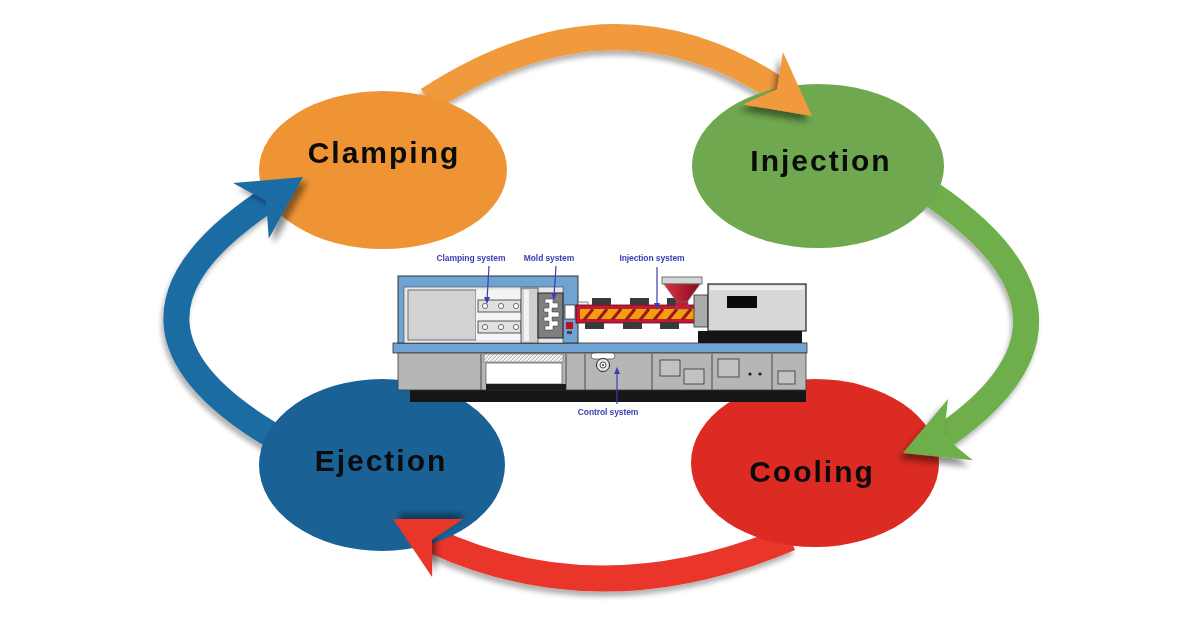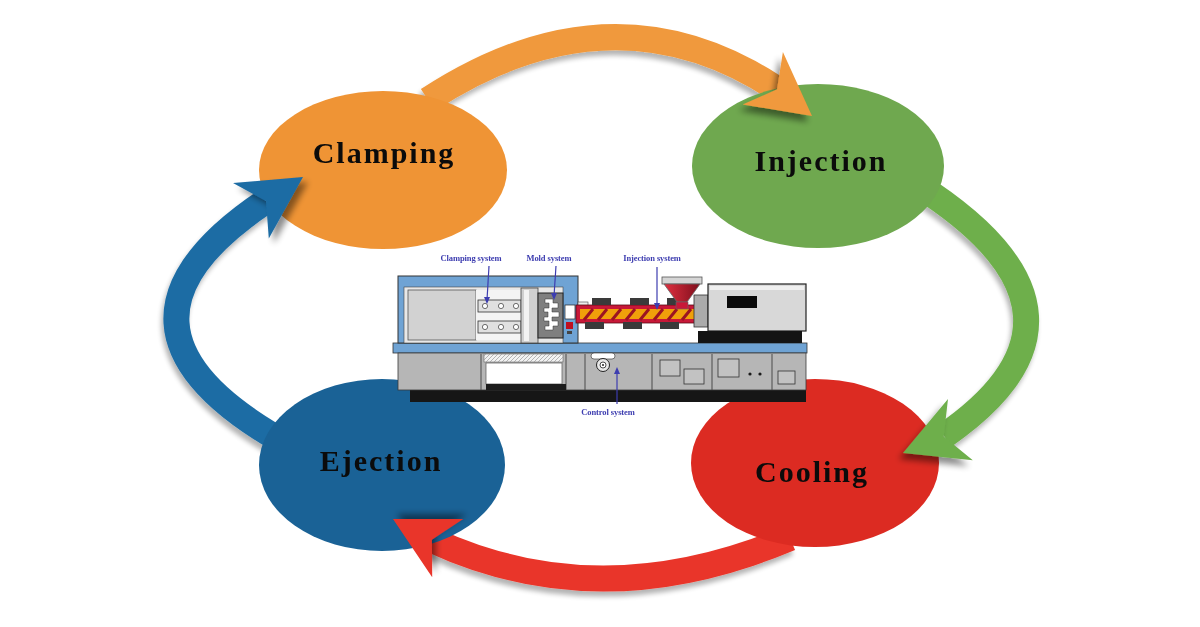--- a/index.html
+++ b/index.html
@@ -1,17 +1,17 @@
 <!DOCTYPE html>
 <html><head>
 <meta charset="utf-8">
 <style>
   html,body{margin:0;padding:0;background:#fff;}
   .canvas{position:relative;width:1200px;height:627px;overflow:hidden;background:#f0abfc;
-          font-family:Liberation Serif, serif;}
+          font-family:Liberation Sans, sans-serif;}
   svg{position:absolute;left:0;top:0;}
   .stage-label{font-size:30px;font-weight:bold;fill:#0b0b0b;letter-spacing:2px;text-anchor:middle;}
   .machine-label{font-size:8.5px;font-weight:bold;fill:#3d3db0;text-anchor:middle;letter-spacing:-0.1px;}
   .band{fill:none;stroke-width:26;stroke-linecap:butt;}
   .leader{stroke:#3d3db0;stroke-width:1.2;fill:none;}
   .outl{stroke:#333;stroke-width:0.8;}
 </style>
 </head>
 <body>
 

